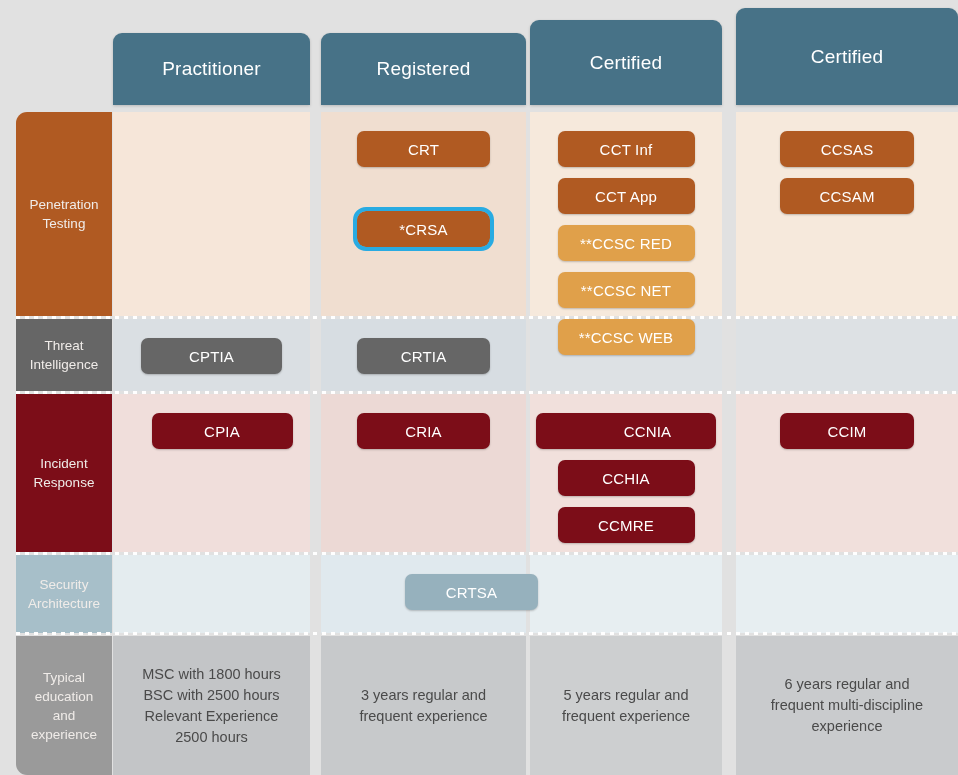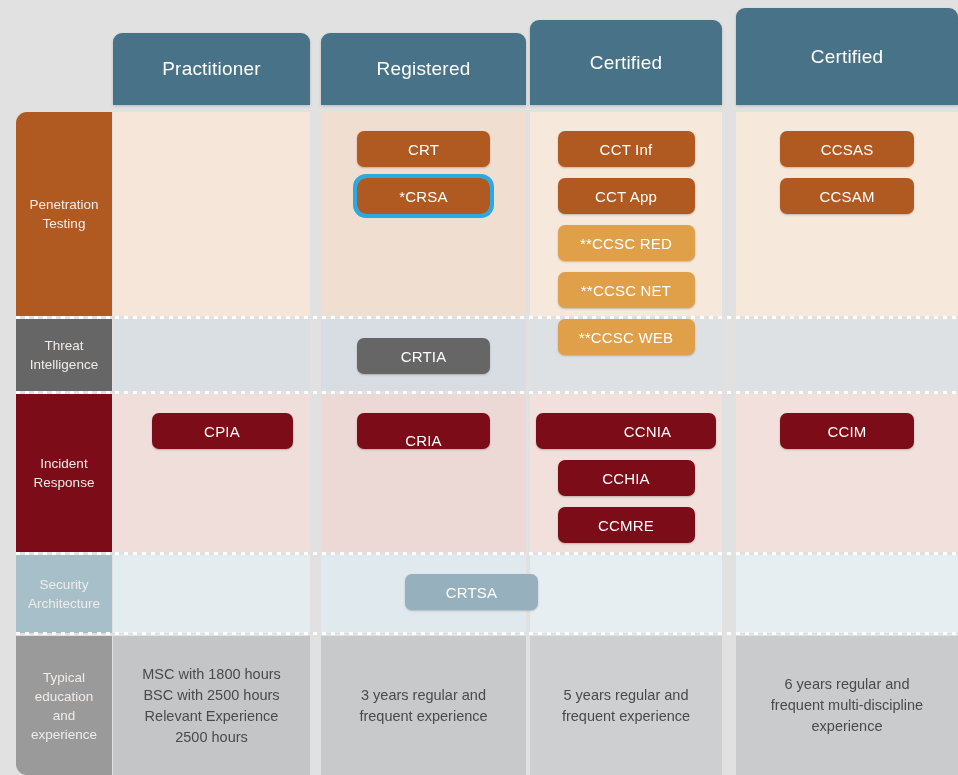--- a/index.html
+++ b/index.html
@@ -135,21 +135,21 @@
     </div>
     <div class="col-head" style="left: 321px; width: 205px; top: 33px; height: 72px;">
       <span>Registered</span>
     </div>
     <div class="col-head" style="left: 530px; width: 192px; top: 20px; height: 85px;">
       <span>Certified</span>
     </div>
     <div class="col-head" style="left: 736px; width: 222px; top: 8px; height: 97px;">
       <span>Certified</span>
     </div>
-    <div class="cell" style="left: 357px; width: 133px; top: 131px;">
+    <div class="cell" style="left: 357px; width: 133px; top: 131px; gap: 33px;">
       <div class="badge pt" style="width: 133px; height: 36px; margin-bottom: 11px;">
         <span>CRT</span>
       </div>
       <div class="badge pt sel" style="width: 133px; height: 36px; margin-bottom: 11px;">
         <span>*CRSA</span>
       </div>
     </div>
     <div class="cell" style="left: 557.5px; width: 137px; top: 131px;">
       <div class="badge pt" style="width: 137px; height: 36px; margin-bottom: 11px;">
         <span>CCT Inf</span>
@@ -168,32 +168,37 @@
       </div>
     </div>
     <div class="cell" style="left: 780px; width: 134px; top: 131px;">
       <div class="badge pt" style="width: 134px; height: 36px; margin-bottom: 11px;">
         <span>CCSAS</span>
       </div>
       <div class="badge pt" style="width: 134px; height: 36px; margin-bottom: 11px;">
         <span>CCSAM</span>
       </div>
     </div>
+    <div class="cell" style="left: 141px; width: 141px; top: 338px;">
+      <div class="badge ti" style="width: 141px; height: 36px; margin-bottom: 11px;">
+        <span>CPTIA</span>
+      </div>
+    </div>
     <div class="cell" style="left: 357px; width: 133px; top: 338px;">
       <div class="badge ti" style="width: 133px; height: 36px; margin-bottom: 11px;">
         <span>CRTIA</span>
       </div>
     </div>
     <div class="cell" style="left: 138px; width: 168px; top: 413px;">
       <div class="badge ir" style="width: 141px; height: 36px; margin-bottom: 11px;">
         <span>CPIA</span>
       </div>
     </div>
     <div class="cell" style="left: 357px; width: 133px; top: 413px;">
-      <div class="badge ir" style="width: 133px; height: 36px; margin-bottom: 11px; align-items: flex-end;">
+      <div class="badge ir" style="width: 133px; height: 36px; margin-bottom: 11px;">
         <span>CRIA</span>
       </div>
     </div>
     <div class="cell" style="left: 557.5px; width: 137px; top: 413px;">
       <div class="badge ir" style="width: 137px; height: 36px; margin-bottom: 11px; padding-left: 43px;">
         <span>CCNIA</span>
       </div>
       <div class="badge ir" style="width: 137px; height: 36px; margin-bottom: 11px;">
         <span>CCHIA</span>
       </div>

